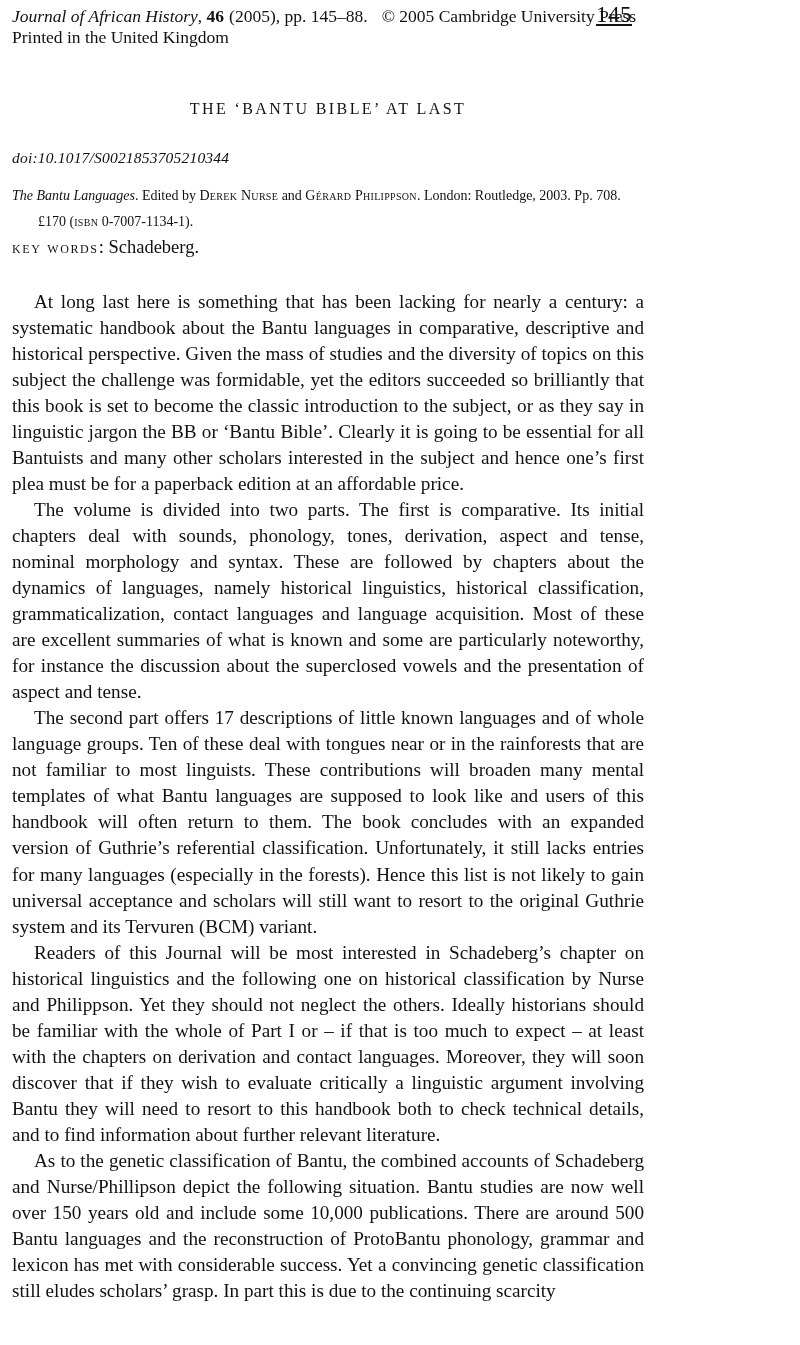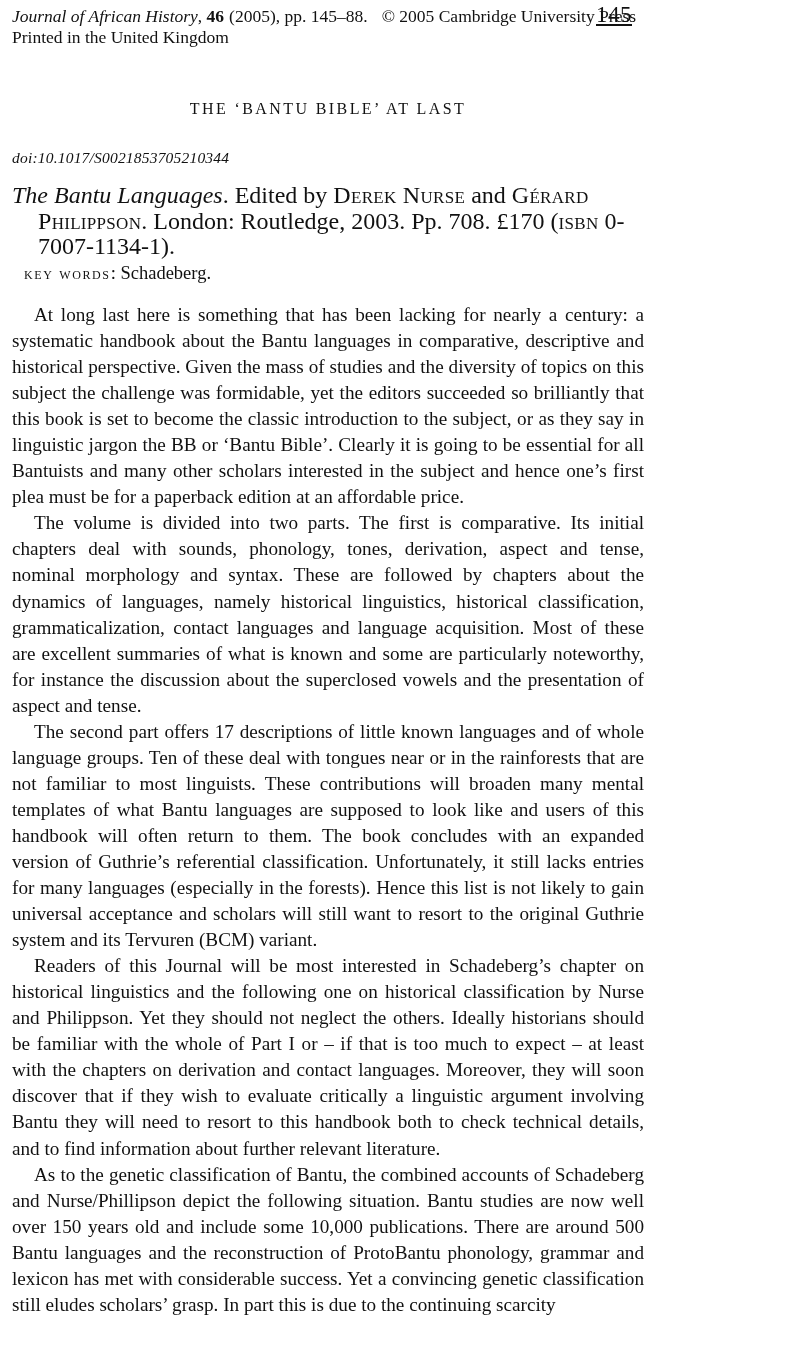--- a/index.html
+++ b/index.html
@@ -73,46 +73,45 @@
   
   .doi {
     font-size: 15.5px;
     letter-spacing: 0.2px;
     margin: 31px 0 0 0;
     font-style: italic;
   }
 
   
   .citation {
-    font-size: 24px;
+    font-size: 14px;
     line-height: 25.5px;
     margin: 16px 0 0 0;
     padding-left: 26px;
     text-indent: -26px;
   }
   .cit-title { font-style: italic; }
   .smallcaps {
     font-variant: small-caps;
     letter-spacing: 0.3px;
   }
   .keywords {
     font-size: 18.5px;
     line-height: 25.5px;
     margin: 1px 0 0 0;
   }
   .kw-label {
     font-variant: small-caps;
     font-size: 17px;
     letter-spacing: 1.6px;
-    margin-left: 12px;
   }
 
   
   .body-copy {
-    margin-top: 16px;
+    margin-top: 28px;
   }
   .body-copy p {
     font-size: 19.2px;
     line-height: 26.05px;
     text-align: justify;
     text-justify: inter-word;
     margin: 0;
     text-indent: 22px;
     hyphens: none;
     -webkit-hyphens: none;

